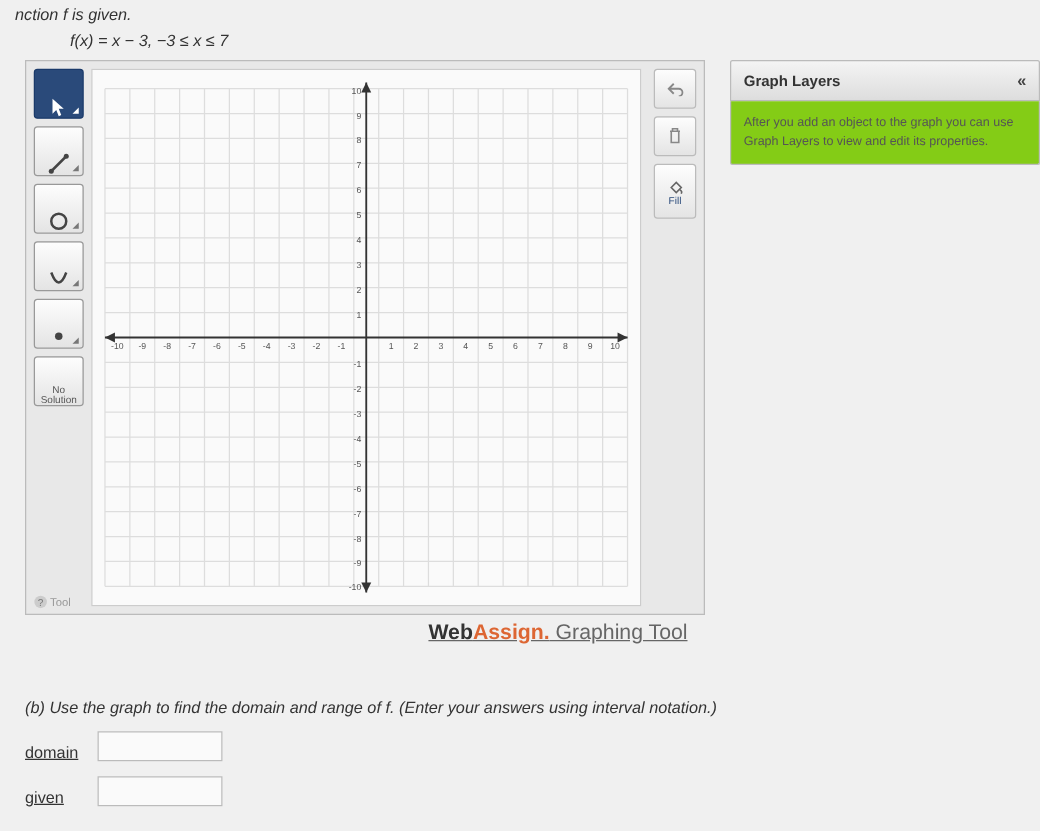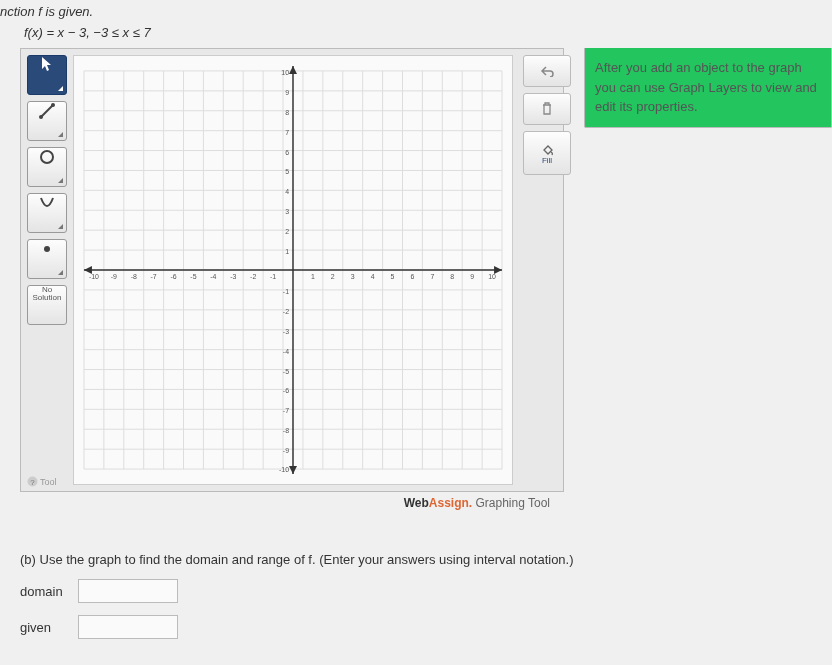--- a/index.html
+++ b/index.html
@@ -4,23 +4,23 @@
   <style>
     * { box-sizing: border-box; margin: 0; padding: 0; }
     body {
       font-family: Arial, sans-serif;
       background: #f0f0f0;
       font-size: 13px;
       color: #333;
       padding: 0 0 20px 0;
       width: 832px;
     }
-    .question-text { padding: 4px 0 0 0; }
+    .question-text { padding: 4px 0 0 12px; }
     .question-intro { font-style: italic; margin-bottom: 6px; }
-    .function-def { margin: 0 0 8px 24px; font-style: italic; }
+    .function-def { margin: 0 0 8px 44px; font-style: italic; }
     .part-label { margin: 4px 0 6px 20px; }
 
     .graph-container {
       display: flex;
       margin-left: 20px;
     }
     .graph-widget {
       border: 1px solid #bbb;
       background: #e8e8e8;
       padding: 6px;
@@ -34,21 +34,21 @@
       gap: 6px;
       width: 40px;
     }
     .tool-btn {
       width: 40px;
       height: 40px;
       border: 1px solid #999;
       background: linear-gradient(#fdfdfd, #e4e4e4);
       border-radius: 3px;
       display: flex;
-      align-items: flex-start;
+      align-items: flex-end;
       justify-content: center;
       cursor: pointer;
       position: relative;
     }
     .tool-btn.selected {
       background: #2a4a7a;
       border-color: #1a3a6a;
     }
     .tool-btn .corner {
       position: absolute;
@@ -74,21 +74,21 @@
     }
     .grid-svg { width: 100%; height: 100%; display: block; }
     .right-tools {
       width: 34px;
       display: flex;
       flex-direction: column;
       gap: 6px;
       margin-left: 4px;
     }
     .right-btn {
-      width: 48px;
+      width: 34px;
       height: 32px;
       border: 1px solid #bbb;
       background: linear-gradient(#fdfdfd, #e4e4e4);
       border-radius: 3px;
       display: flex;
       flex-direction: column;
       align-items: center;
       justify-content: center;
       cursor: pointer;
       font-size: 8px;
@@ -99,58 +99,59 @@
       left: 6px;
       bottom: 4px;
       font-size: 9px;
       color: #999;
       display: flex;
       align-items: center;
       gap: 2px;
     }
     .branding {
       text-align: right;
-      font-size: 12px;
+      font-size: 17px;
       color: #666;
       padding: 4px 10px 2px 0;
       width: 540px;
       margin-left: 20px;
+      text-decoration: underline;
     }
     .branding .wa { color: #333; font-weight: bold; }
     .branding .wa-red { color: #d63; font-weight: bold; }
 
     .layers-panel {
       margin-left: 20px;
       width: 250px;
     }
     .layers-head {
       background: linear-gradient(#f4f4f4, #ddd);
       border: 1px solid #bbb;
       padding: 8px 10px;
       font-weight: bold;
       font-size: 12px;
       display: flex;
       justify-content: space-between;
       align-items: center;
       border-radius: 2px 2px 0 0;
     }
     .layers-body {
-      background: #22c55e;
+      background: #84cc16;
       border: 1px solid #bbb;
       border-top: none;
       padding: 10px;
-      font-size: 13px;
+      font-size: 10px;
       color: #555;
       line-height: 1.5;
       border-radius: 0 0 2px 2px;
     }
     .collapse-icon { font-size: 13px; color: #444; }
 
-    .part-b { margin: 40px 0 0 20px; }
-    .answer-row { margin: 12px 0 0 20px; display: flex; align-items: center; gap: 8px; }
+    .part-b { margin: 40px 0 0 20px; font-style: italic; }
+    .answer-row { margin: 12px 0 0 20px; display: flex; align-items: flex-end; gap: 8px; text-decoration: underline; }
     .answer-row label { width: 50px; font-size: 13px; }
     .answer-input {
       width: 100px;
       height: 24px;
       border: 1px solid #bbb;
       background: #fafafa;
       padding: 0 6px;
     }
   </style>
 </head>
@@ -324,20 +325,24 @@
     <div class="help-btn">
       <svg width="11" height="11" viewBox="0 0 11 11">
           <circle cx="5.5" cy="5.5" r="5" fill="#ccc"></circle>
           <text x="5.5" y="8.5" font-size="8" text-anchor="middle" fill="#777">?</text>
         </svg>
       <span>Tool</span>
     </div>
   </div>
 
   <div class="layers-panel">
+    <div class="layers-head">
+      <span>Graph Layers</span>
+      <span class="collapse-icon">«</span>
+    </div>
     <div class="layers-body">After you add an object to the graph you can use Graph Layers to view and edit its properties.</div>
   </div>
 </div>
 
 <div class="branding">
   <span class="wa">Web</span><span class="wa-red">Assign.</span><span> Graphing Tool</span>
 </div>
 
 <div class="part-b">(b) Use the graph to find the domain and range of f. (Enter your answers using interval notation.)</div>
 

